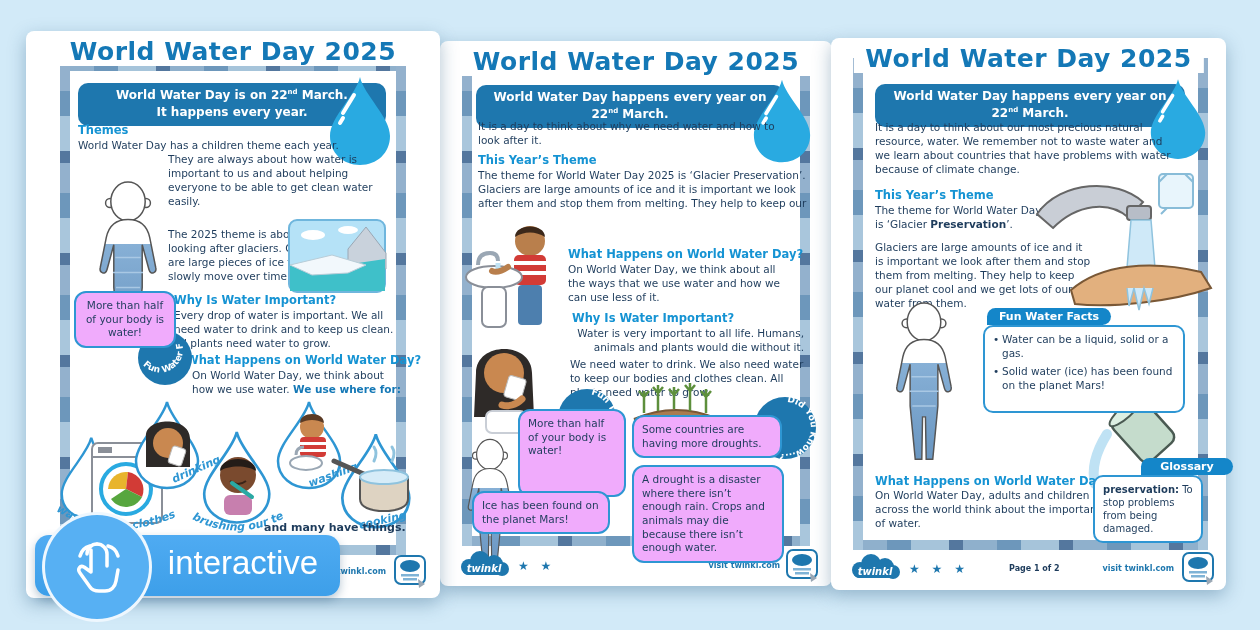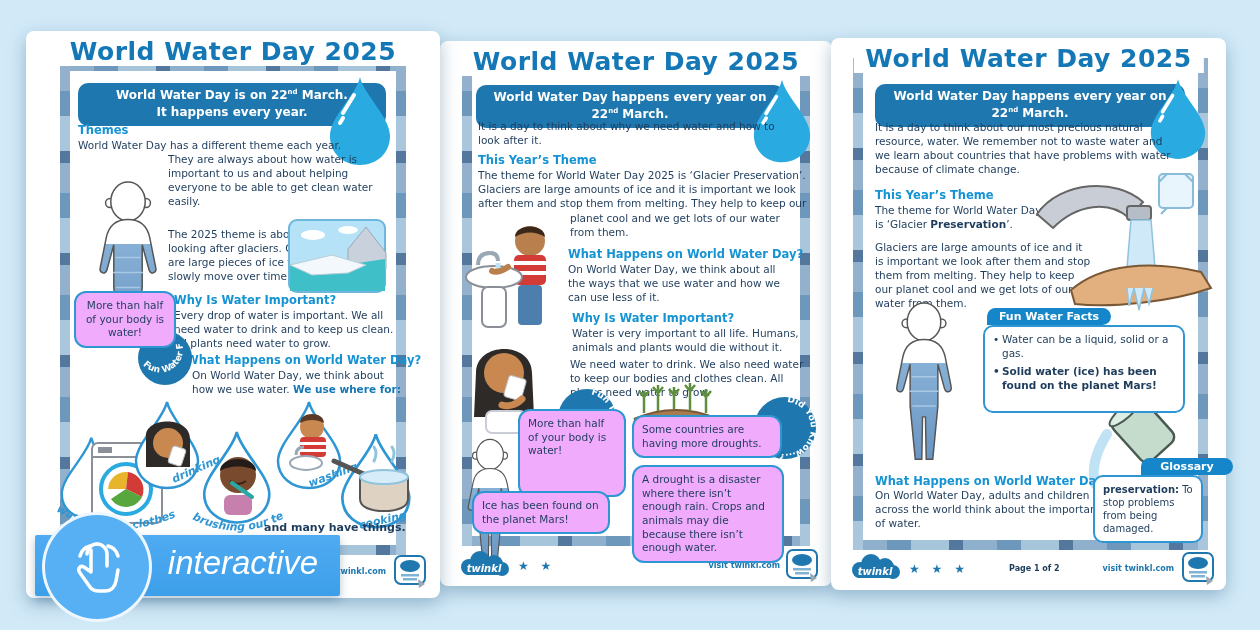--- a/index.html
+++ b/index.html
@@ -36,23 +36,23 @@
   .badge-svg{position:absolute;z-index:3;overflow:visible;}
   .badge-txt{fill:#fff;font-size:9px;font-weight:bold;}
   .lab-txt{fill:#2e96d3;font-size:11px;font-weight:bold;font-style:italic;}
   .art{position:absolute;z-index:2;overflow:visible;}
   .site{position:absolute;color:#1e77ae;font-weight:bold;font-size:8px;z-index:2;}
   .pageno{position:absolute;color:#1e3c5c;font-weight:bold;font-size:8px;z-index:2;}
   .stars{position:absolute;color:#1e77ae;font-size:12px;letter-spacing:4px;z-index:2;}
   .qbadge{position:absolute;z-index:2;}
   .more{position:absolute;color:#1e3c5c;font-weight:bold;font-size:11px;z-index:2;}
   
-  .ov-rect{position:absolute;left:35px;top:535px;width:305px;height:61px;border-radius:2px;
+  .ov-rect{position:absolute;left:35px;top:535px;width:305px;height:61px;border-radius:14px;
            background:linear-gradient(180deg,#4fabf2,#3d9fe9);z-index:50;
-           box-shadow:0 4px 10px rgba(20,70,110,.3);font-style:italic;}
+           box-shadow:0 4px 10px rgba(20,70,110,.3);}
   .ov-label{position:absolute;left:118px;top:9px;width:180px;text-align:center;color:#fff;
             font-size:33px;font-family:"Liberation Sans",sans-serif;}
   .ov-circle{position:absolute;left:42px;top:512px;width:104px;height:104px;border-radius:50%;
              background:#57b0f3;border:3px solid rgba(255,255,255,.9);z-index:51;
              display:flex;align-items:center;justify-content:center;}
 </style>
 </head>
 <body>
 
 <svg width="0" height="0" style="position:absolute">
@@ -80,21 +80,21 @@
     <span><span>World Water Day is on 22</span><sup>nd</sup><span> March.</span></span><br>
     <span>It happens every year.</span>
   </div>
   <svg class="art" style="left:302px;top:42px;width:64px;height:96px;" viewBox="0 0 64 92">
     <use href="#dropBig" fill="#29aae1"></use>
     <path d="M15 38 L26 20" stroke="#fff" stroke-width="4" stroke-linecap="round"></path>
     <path d="M12 48 L15 43" stroke="#fff" stroke-width="4" stroke-linecap="round"></path>
   </svg>
 
   <div class="h" style="left:52px;top:92px;">Themes</div>
-  <div class="t" style="left:52px;top:107px;width:320px;">World Water Day has a different theme each year.</div>
+  <div class="t" style="left:52px;top:107px;width:320px;">World Water Day has a children theme each year.</div>
   <div class="t" style="left:142px;top:121px;width:228px;">They are always about how water is important to us and about helping everyone to be able to get clean water easily.</div>
   <div class="t" style="left:142px;top:196px;width:168px;">The 2025 theme is about looking after glaciers. Glaciers are large pieces of ice that slowly move over time.</div>
 
   <svg class="art" style="left:262px;top:188px;width:98px;height:74px;" viewBox="0 0 98 74">
     <rect x="1" y="1" width="96" height="72" rx="8" fill="#b5e2f7" stroke="#6fb6dd" stroke-width="2"></rect>
     <ellipse cx="25" cy="16" rx="12" ry="5" fill="#fff"></ellipse>
       <ellipse cx="60" cy="11" rx="10" ry="4" fill="#fff"></ellipse>
     <polygon points="60,30 78,8 98,34 98,50 60,50" fill="#c9d2dc" stroke="#9aa7b4"></polygon>
     <path d="M2 46 L40 38 L70 44 L97 40 L97 72 L2 72 Z" fill="#3fc0c9"></path>
     <path d="M2 46 L44 36 L78 46 L60 54 L24 56 Z" fill="#f2f8fc" stroke="#b9cdd8"></path>
@@ -197,21 +197,20 @@
   </div>
   <svg class="art" style="left:312px;top:36px;width:60px;height:88px;" viewBox="0 0 64 92">
     <use href="#dropBig" fill="#29aae1"></use>
     <path d="M15 38 L26 20" stroke="#fff" stroke-width="4" stroke-linecap="round"></path>
     <path d="M12 48 L15 43" stroke="#fff" stroke-width="4" stroke-linecap="round"></path>
   </svg>
 
   <div class="t" style="left:38px;top:78px;width:300px;">It is a day to think about why we need water and how to look after it.</div>
   <div class="h" style="left:38px;top:112px;">This Year’s Theme</div>
   <div class="t" style="left:38px;top:127px;width:332px;">The theme for World Water Day 2025 is ‘Glacier Preservation’. Glaciers are large amounts of ice and it is important we look after them and stop them from melting. They help to keep our</div>
-  <div class="t" style="left:130px;top:170px;width:212px;">planet cool and we get lots of our water from them.</div>
 
   <svg class="art" style="left:16px;top:178px;width:112px;height:116px;" viewBox="0 0 112 116">
     <circle cx="74" cy="22" r="15" fill="#b97f4c"></circle>
     <path d="M59 18 C59 4 89 4 89 18 C80 12 68 12 59 18 Z" fill="#3c281a"></path>
     <rect x="58" y="36" width="32" height="30" rx="5" fill="#d23b36"></rect>
     <rect x="58" y="42" width="32" height="4" fill="#fff"></rect>
       <rect x="58" y="52" width="32" height="4" fill="#fff"></rect>
     <rect x="62" y="66" width="24" height="40" rx="4" fill="#4d7fae"></rect>
     <ellipse cx="38" cy="58" rx="28" ry="11" fill="#fff" stroke="#8a8f98" stroke-width="2"></ellipse>
     <rect x="26" y="68" width="24" height="40" rx="6" fill="#fff" stroke="#8a8f98" stroke-width="2"></rect>
@@ -224,21 +223,21 @@
     <path d="M20 40 C20 8 76 8 76 40 L78 84 L18 84 Z" fill="#2e2a28"></path>
     <circle cx="48" cy="40" r="20" fill="#c98850"></circle>
     <rect x="50" y="44" width="18" height="22" rx="3" fill="#fff" stroke="#bbb" transform="rotate(16 59 55)"></rect>
     <path d="M66 66 C60 72 52 74 46 72" stroke="#c98850" stroke-width="7" fill="none" stroke-linecap="round"></path>
     <rect x="30" y="78" width="40" height="22" rx="6" fill="#fff" stroke="#c9ced6" stroke-width="2"></rect>
   </svg>
 
   <div class="h" style="left:128px;top:206px;">What Happens on World Water Day?</div>
   <div class="t" style="left:128px;top:221px;width:228px;">On World Water Day, we think about all the ways that we use water and how we can use less of it.</div>
   <div class="h" style="left:132px;top:270px;">Why Is Water Important?</div>
-  <div class="t" style="left:132px;top:285px;width:232px;">Water is very important to all life. Humans, animals and plants would die without it.</div>
+  <div class="t" style="left:132px;top:285px;width:232px;text-align:right;">Water is very important to all life. Humans, animals and plants would die without it.</div>
   <div class="t" style="left:130px;top:316px;width:236px;">We need water to drink. We also need water to keep our bodies and clothes clean. All plants need water to grow.</div>
 
   <svg class="art" style="left:14px;top:396px;width:72px;height:134px;" viewBox="0 0 100 230">
     <circle cx="26" cy="32" r="6" fill="#fff" stroke="#555" stroke-width="2"></circle>
     <circle cx="74" cy="32" r="6" fill="#fff" stroke="#555" stroke-width="2"></circle>
     <ellipse cx="50" cy="30" rx="23" ry="26" fill="#fff" stroke="#555" stroke-width="2"></ellipse>
     <path d="M50 54 C32 54 24 64 21 78 L13 118 C11 126 20 129 22 121 L31 88 L31 145 L38 218 L47 218 L48 160 L52 160 L53 218 L62 218 L69 145 L69 88 L78 121 C80 129 89 126 87 118 L79 78 C76 64 68 54 50 54 Z" fill="url(#wfill)" stroke="#555" stroke-width="2"></path>
     <path d="M33 105 H67 M30 125 H70" stroke="#a9c8e4" stroke-width="2" fill="none"></path>
   </svg>
 
@@ -321,21 +320,21 @@
     </g>
     <rect x="128" y="6" width="34" height="34" rx="4" fill="#e8f5fc" stroke="#88bcd8" stroke-width="2"></rect>
     <path d="M128 14 l8 -8 M154 6 l8 8 M136 40 l-6 6" stroke="#88bcd8" stroke-width="2"></path>
     <path d="M40 122 C70 96 120 92 170 104 L180 120 C140 134 80 140 44 136 Z" fill="#e2b07e" stroke="#7a5836" stroke-width="2"></path>
     <path d="M96 120 l2 18 l5 -18 l5 22 l5 -22 l5 16 l4 -16" stroke="#8fc3de" stroke-width="1.5" fill="#cfe9f8"></path>
   </svg>
 
   <div class="tab" style="left:156px;top:270px;width:124px;">Fun Water Facts</div>
   <div class="panel" style="left:152px;top:287px;width:182px;">
     <div class="fact">Water can be a liquid, solid or a gas.</div>
-    <div class="fact" style="margin-bottom:12px;font-weight:bold;">Solid water (ice) has been found on the planet Mars!</div>
+    <div class="fact" style="margin-bottom:12px;">Solid water (ice) has been found on the planet Mars!</div>
   </div>
 
   <svg class="art" style="left:52px;top:262px;width:82px;height:168px;" viewBox="0 0 100 230">
     <circle cx="26" cy="32" r="6" fill="#fff" stroke="#555" stroke-width="2"></circle>
     <circle cx="74" cy="32" r="6" fill="#fff" stroke="#555" stroke-width="2"></circle>
     <ellipse cx="50" cy="30" rx="23" ry="26" fill="#fff" stroke="#555" stroke-width="2"></ellipse>
     <path d="M50 54 C32 54 24 64 21 78 L13 118 C11 126 20 129 22 121 L31 88 L31 145 L38 218 L47 218 L48 160 L52 160 L53 218 L62 218 L69 145 L69 88 L78 121 C80 129 89 126 87 118 L79 78 C76 64 68 54 50 54 Z" fill="url(#wfill)" stroke="#555" stroke-width="2"></path>
     <path d="M33 105 H67 M30 125 H70 M34 145 H66" stroke="#a9c8e4" stroke-width="2" fill="none"></path>
   </svg>
 

